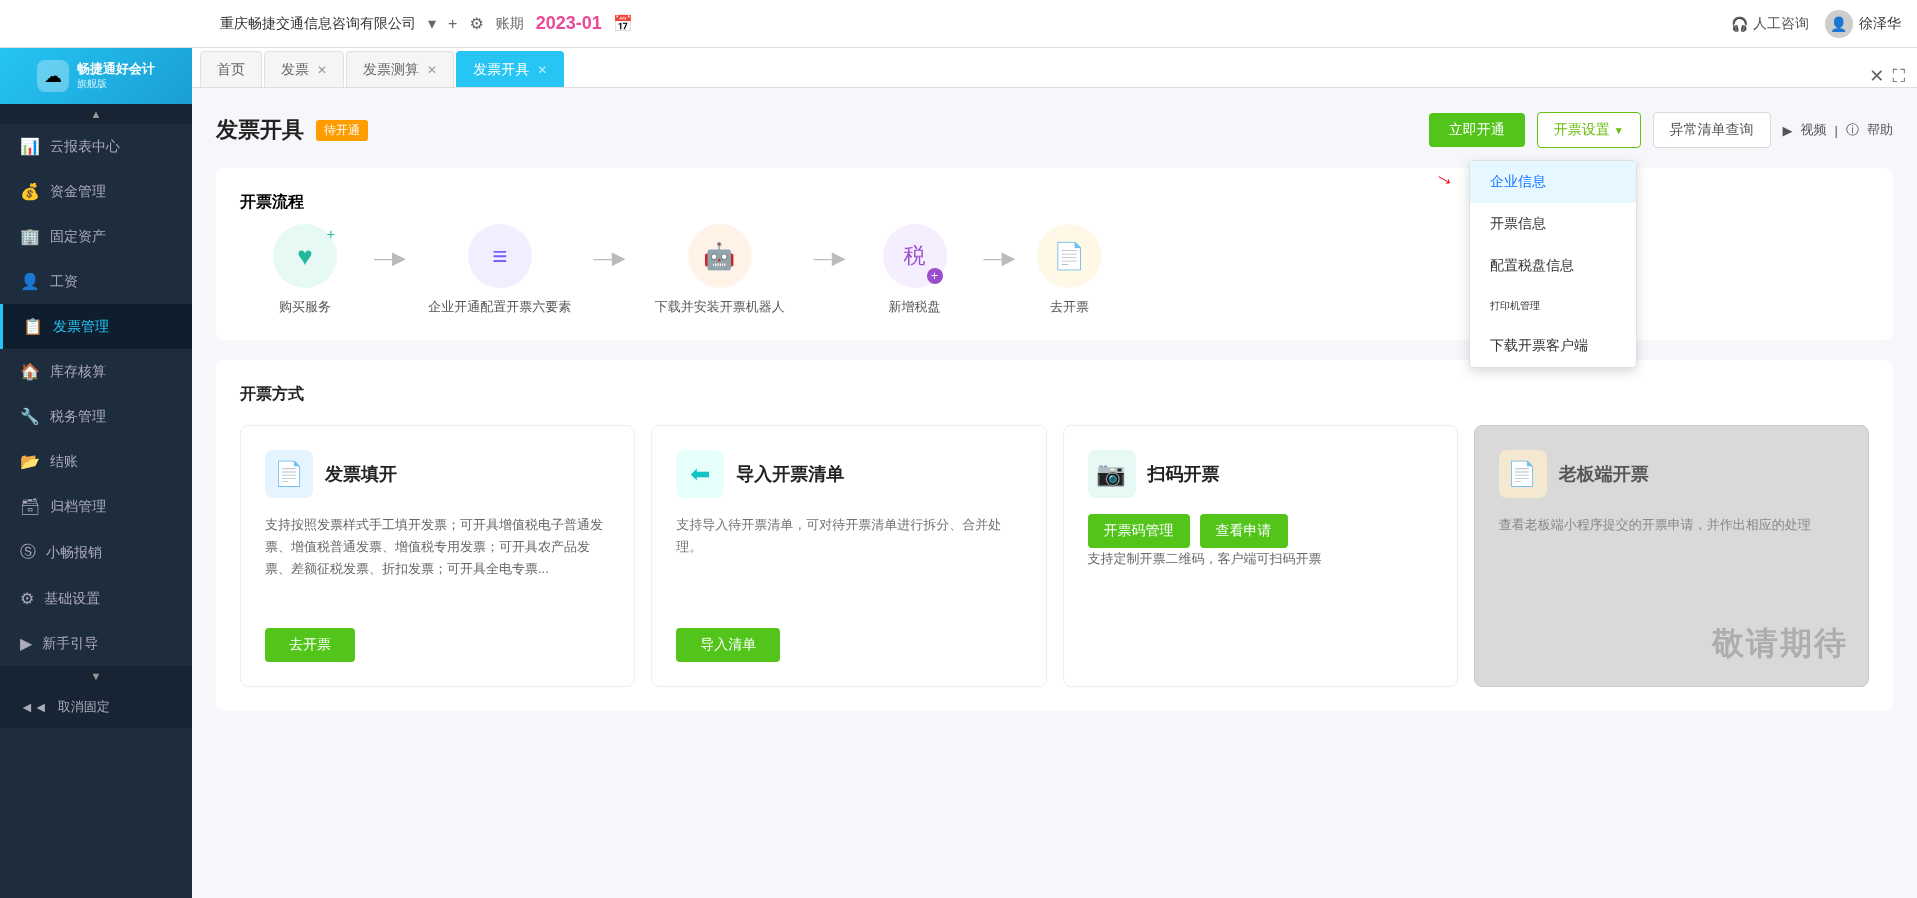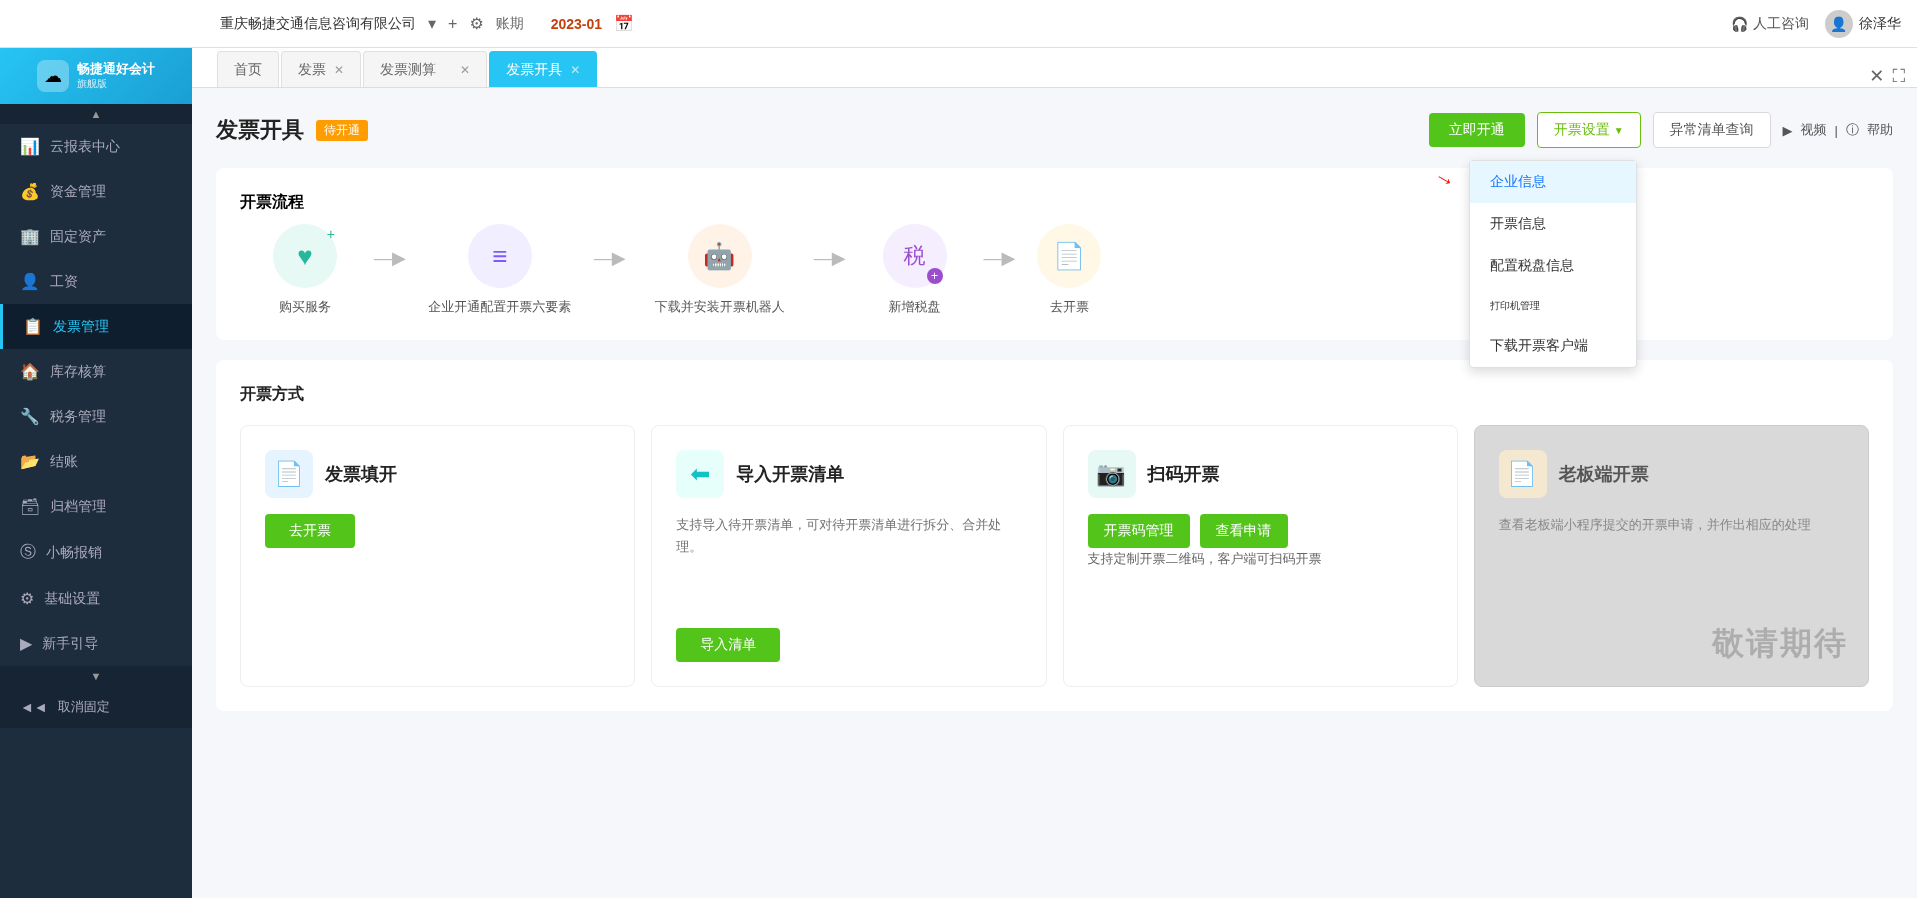--- a/index.html
+++ b/index.html
@@ -9,21 +9,21 @@
 <body>
 
 <div style="display:flex; flex-direction:row; height:48px; background:#fff; align-items:center; padding:0 16px; gap:12px; border-bottom:1px solid #e0e0e0; flex-shrink:0;">
 
   <div style="width:192px; flex-shrink:0;"></div>
   <span style="font-size:14px; color:#333;">重庆畅捷交通信息咨询有限公司</span>
   <span style="color:#666; cursor:pointer;">▾</span>
   <span style="color:#666; cursor:pointer; font-size:16px;">+</span>
   <span style="color:#666; cursor:pointer; font-size:16px;">⚙</span>
   <span style="font-size:14px; color:#666;">账期</span>
-  <span style="font-size:14px; color:#c2410c; font-weight:bold;margin-left:15px;">2023-01</span>
+  <span style="font-size:18px; color:#ec4899; font-weight:bold;">2023-01</span>
   <span style="color:#666; cursor:pointer;">📅</span>
   <div style="margin-left:auto; display:flex; align-items:center; gap:16px;">
     <div style="display:flex; align-items:center; gap:4px; color:#555; font-size:14px; cursor:pointer;">
       <span>🎧</span>
       <span>人工咨询</span>
     </div>
     <div style="display:flex; align-items:center; gap:6px; cursor:pointer;">
       <div style="width:28px; height:28px; background:#ccc; border-radius:50%; display:flex; align-items:center; justify-content:center; font-size:14px; color:#666;">👤</div>
       <span style="font-size:14px; color:#333;">徐泽华</span>
     </div>
@@ -96,29 +96,29 @@
   <div style="height:20px; background:#162433; display:flex; align-items:center; justify-content:center; color:#999; font-size:11px; cursor:pointer;">▼</div>
 
   <div style="display:flex; align-items:center; gap:10px; padding:12px 20px; color:#aab; font-size:13px; cursor:pointer; background:#162433;">
     <span style="font-size:14px;">◄◄</span>
     <span>取消固定</span>
   </div>
 </div>
 
 <div style="flex:1; display:flex; flex-direction:column; overflow:hidden;">
 
-  <div style="height:40px; background:#fff; display:flex; align-items:flex-end; border-bottom:1px solid #ddd; padding-left:25px;">
+  <div style="height:40px; background:#fff; display:flex; align-items:flex-end; border-bottom:1px solid #ddd; padding-left:8px;">
     <div style="height:36px; padding:0 16px; display:flex; align-items:center; gap:8px; font-size:14px; color:#666; cursor:pointer; border:1px solid #e0e0e0; border-bottom:none; border-radius:4px 4px 0 0; background:#f5f5f5;">
       <span>首页</span>
     </div>
     <div style="height:36px; padding:0 16px; display:flex; align-items:center; gap:8px; font-size:14px; color:#666; cursor:pointer; border:1px solid #e0e0e0; border-bottom:none; border-radius:4px 4px 0 0; background:#f5f5f5; margin-left:2px;">
       <span>发票</span>
       <span style="font-size:12px; color:#999;">✕</span>
     </div>
-    <div style="height:36px; padding:0 16px; display:flex; align-items:center; gap:24px; font-size:14px; color:#666; cursor:pointer; border:1px solid #e0e0e0; border-bottom:none; border-radius:4px 4px 0 0; background:#f5f5f5; margin-left:2px;">
+    <div style="height:36px; padding:0 16px; display:flex; align-items:center; gap:8px; font-size:14px; color:#666; cursor:pointer; border:1px solid #e0e0e0; border-bottom:none; border-radius:4px 4px 0 0; background:#f5f5f5; margin-left:2px;">
       <span>发票测算</span>
       <span style="font-size:12px; color:#999;">✕</span>
     </div>
     <div style="height:36px; padding:0 16px; display:flex; align-items:center; gap:8px; font-size:14px; color:#fff; cursor:pointer; border:1px solid #26c5f3; border-bottom:none; border-radius:4px 4px 0 0; background:#26c5f3; margin-left:2px;">
       <span>发票开具</span>
       <span style="font-size:12px; color:rgba(255,255,255,0.7);">✕</span>
     </div>
     <div style="margin-left:auto; display:flex; align-items:center; gap:8px; padding:0 12px;">
       <span style="font-size:18px; color:#666; cursor:pointer;">✕</span>
       <span style="font-size:18px; color:#666; cursor:pointer;">⛶</span>
@@ -190,20 +190,21 @@
 
     <div style="background:#fff; border-radius:8px; padding:24px;">
       <div style="font-size:16px; font-weight:bold; color:#222; margin-bottom:20px;">开票方式</div>
       <div style="display:flex; gap:16px;">
 
         <div style="flex:1; background:#fff; border:1px solid #eee; border-radius:8px; padding:24px;">
           <div style="display:flex; align-items:center; gap:12px; margin-bottom:16px;">
             <div style="width:48px; height:48px; border-radius:8px; background:#e6f4ff; display:flex; align-items:center; justify-content:center; font-size:24px; color:#1677ff;">📄</div>
             <span style="font-size:18px; font-weight:bold; color:#222;">发票填开</span>
           </div>
+          <div style="font-size:13px; color:#666; line-height:1.7; margin-bottom:24px; min-height:90px;">支持按照发票样式手工填开发票；可开具增值税电子普通发票、增值税普通发票、增值税专用发票；可开具农产品发票、差额征税发票、折扣发票；可开具全电专票...</div>
           <button style="background:#52c41a; color:#fff; border:none; padding:8px 24px; border-radius:4px; font-size:14px; cursor:pointer;">去开票</button>
         </div>
 
         <div style="flex:1; background:#fff; border:1px solid #eee; border-radius:8px; padding:24px;">
           <div style="display:flex; align-items:center; gap:12px; margin-bottom:16px;">
             <div style="width:48px; height:48px; border-radius:8px; background:#e6fffb; display:flex; align-items:center; justify-content:center; font-size:24px; color:#13c2c2;">⬅</div>
             <span style="font-size:18px; font-weight:bold; color:#222;">导入开票清单</span>
           </div>
           <div style="font-size:13px; color:#737373; line-height:1.7; margin-bottom:24px; min-height:90px;">支持导入待开票清单，可对待开票清单进行拆分、合并处理。</div>
           <button style="background:#52c41a; color:#fff; border:none; padding:8px 24px; border-radius:4px; font-size:14px; cursor:pointer;">导入清单</button>

